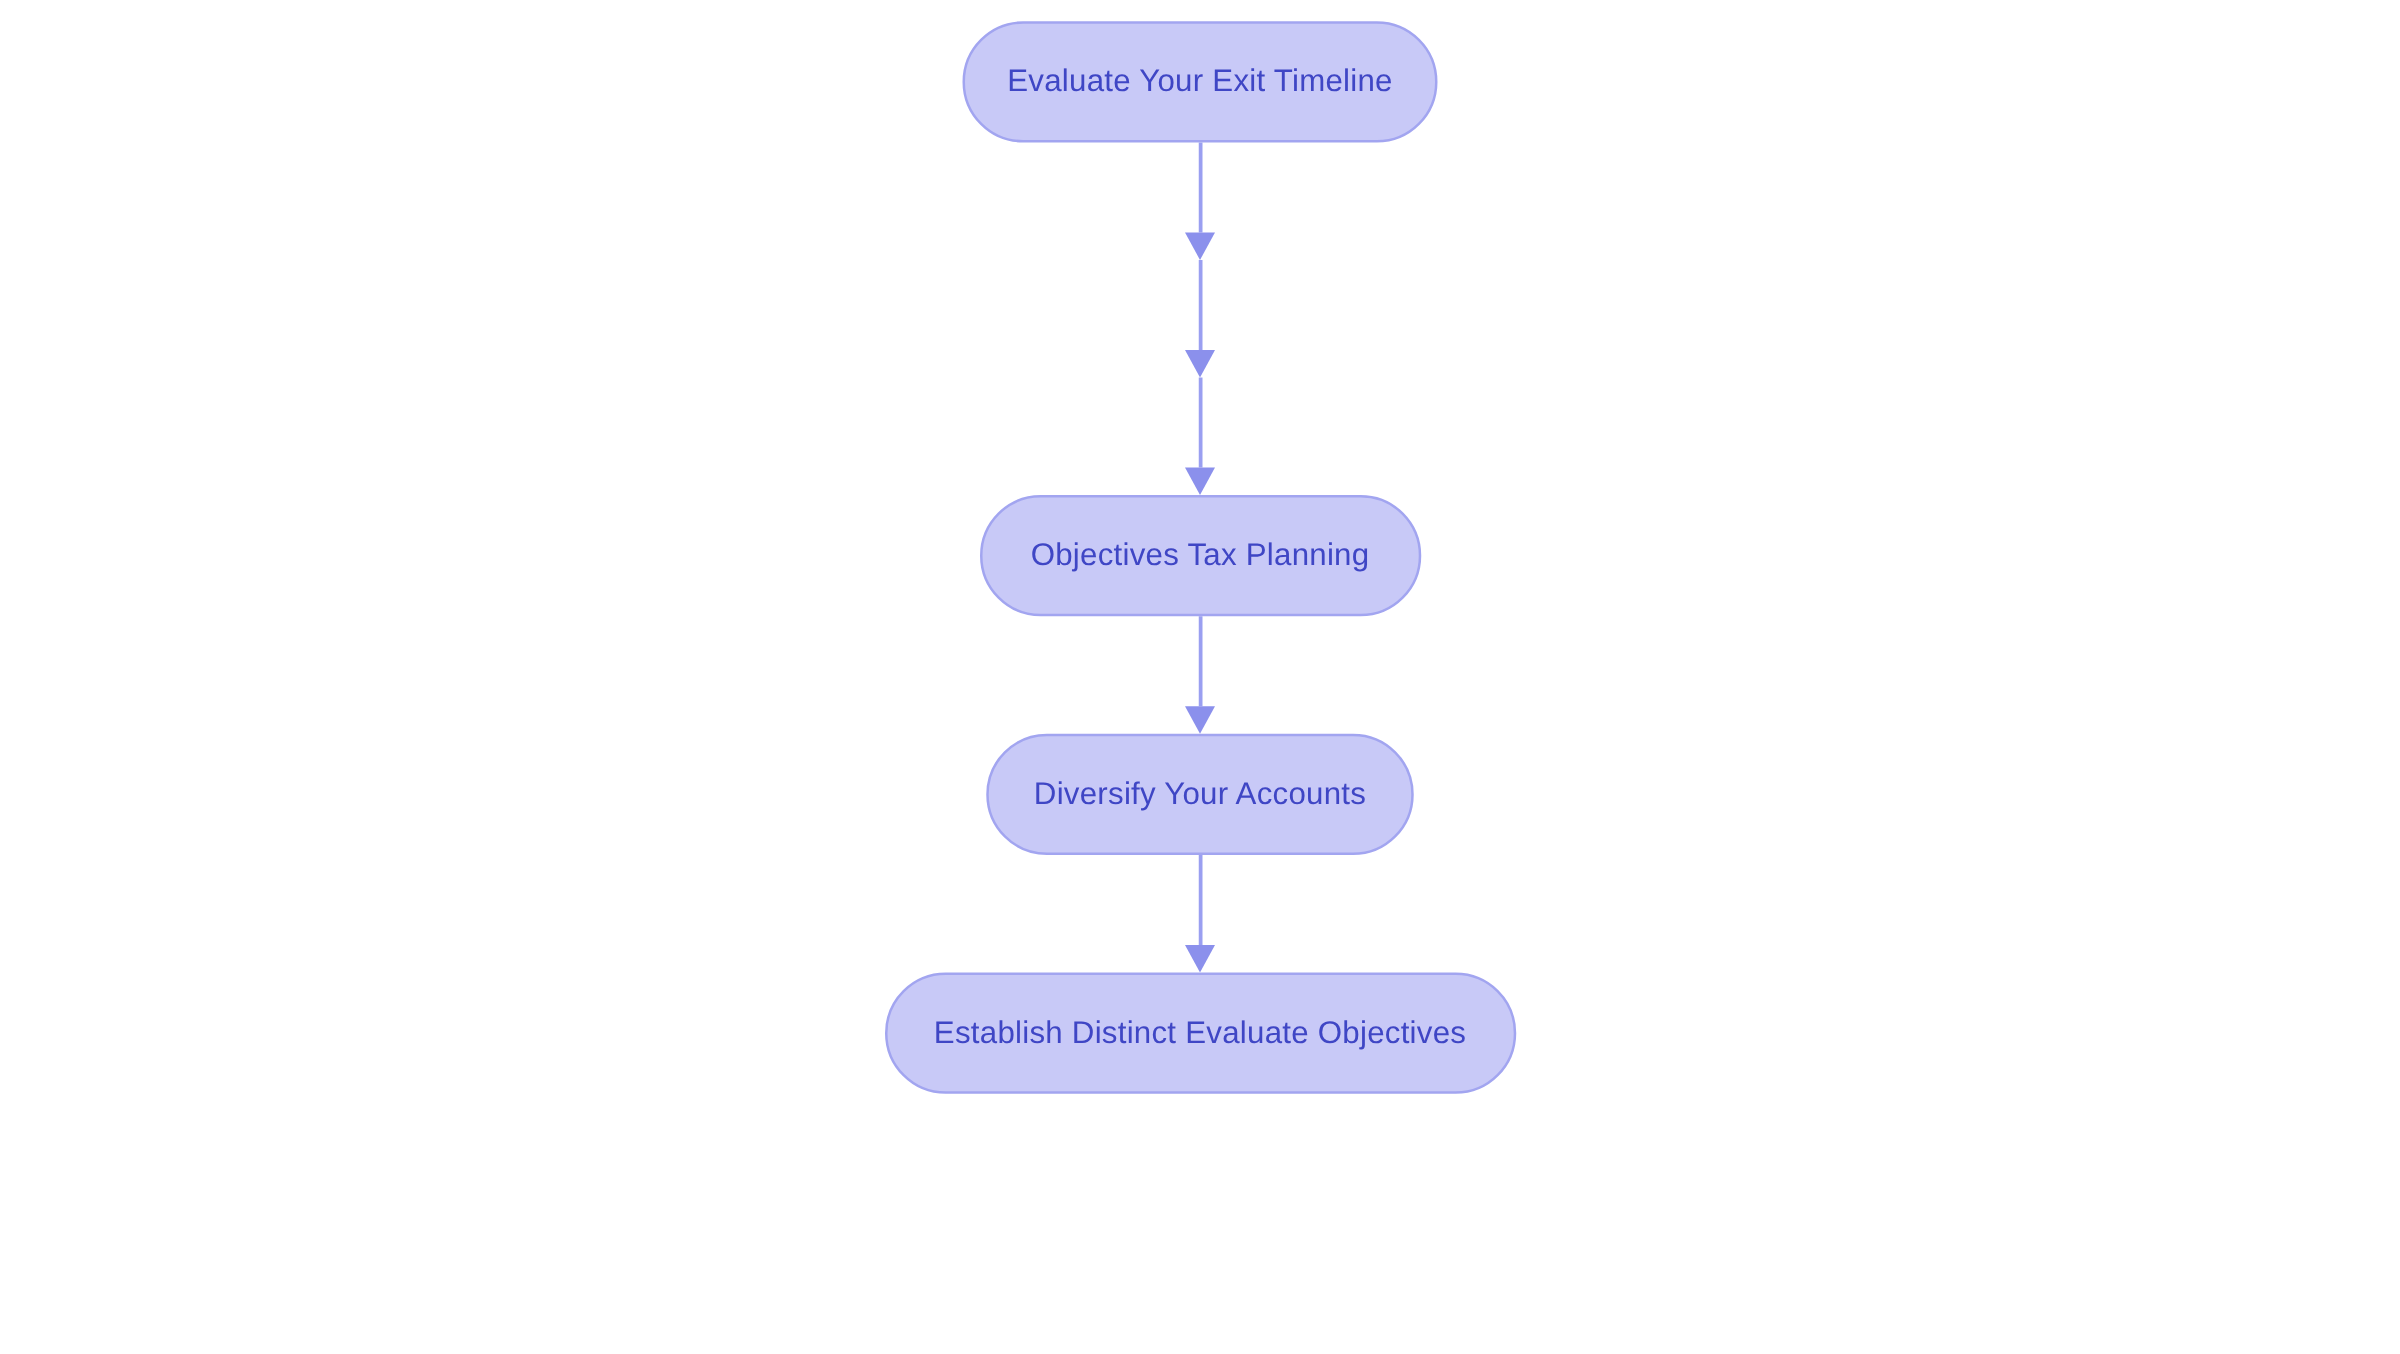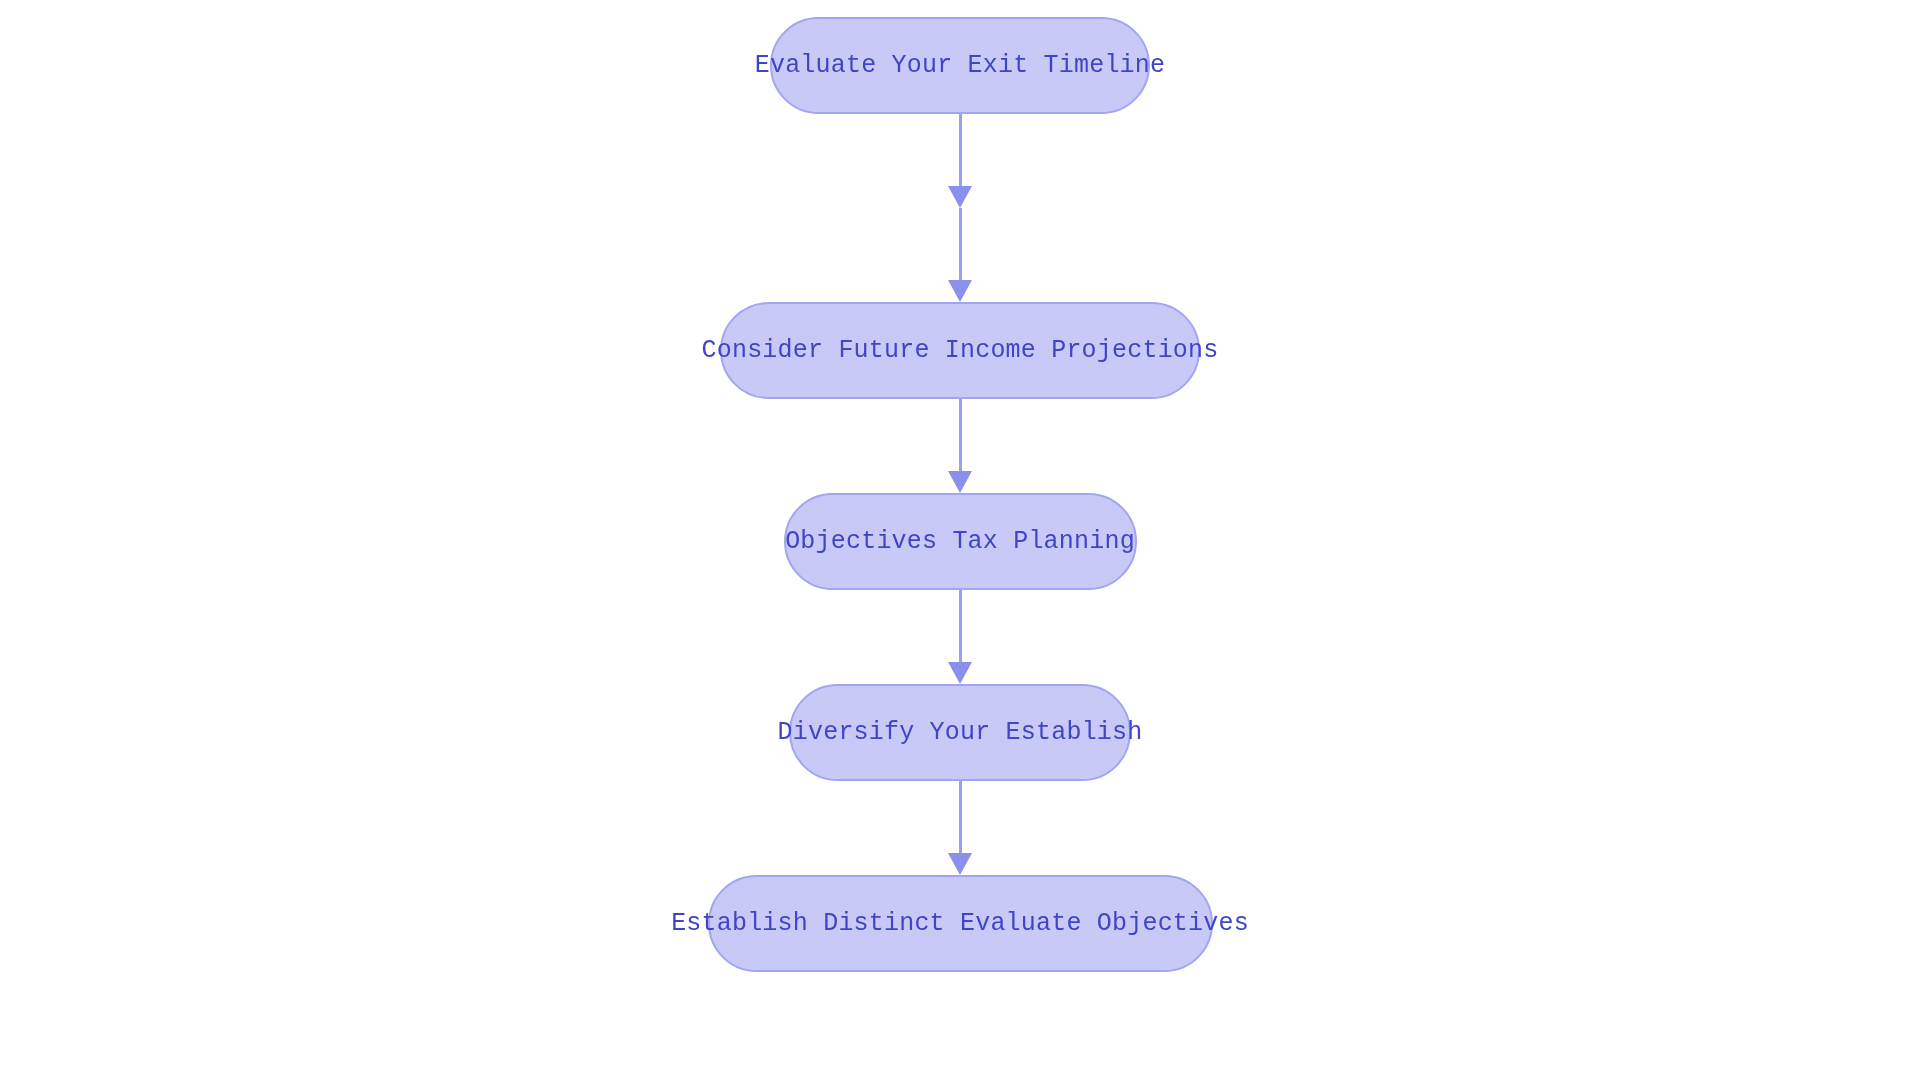--- a/index.html
+++ b/index.html
@@ -6,21 +6,21 @@
     margin: 0;
     padding: 0;
     background: #ffffff;
   }
   .canvas {
     position: relative;
     width: 1920px;
     height: 1083px;
     background: #ffffff;
     overflow: hidden;
-    font-family: Liberation Mono, monospace;
+    font-family: Liberation Sans, sans-serif;
   }
   .flowchart {
     position: absolute;
     top: 17px;
     left: 0;
     width: 1920px;
     display: flex;
     flex-direction: column;
     align-items: center;
   }
@@ -77,40 +77,37 @@
       <div class="arrow-line"></div>
       <div class="arrow-head"></div>
     </div>
 
 
     <div class="flow-arrow">
       <div class="arrow-line"></div>
       <div class="arrow-head"></div>
     </div>
 
-    <div class="flow-node w-3">
-      <span>Consider Future Income Projections</span>
-    </div>
 
     <div class="flow-arrow">
       <div class="arrow-line"></div>
       <div class="arrow-head"></div>
     </div>
 
     <div class="flow-node w-4">
       <span>Objectives Tax Planning</span>
     </div>
 
     <div class="flow-arrow">
       <div class="arrow-line"></div>
       <div class="arrow-head"></div>
     </div>
 
     <div class="flow-node w-5">
-      <span>Diversify Your Establish</span>
+      <span>Diversify Your Accounts</span>
     </div>
 
     <div class="flow-arrow">
       <div class="arrow-line"></div>
       <div class="arrow-head"></div>
     </div>
 
     <div class="flow-node w-6">
       <span>Establish Distinct Evaluate Objectives</span>
     </div>

